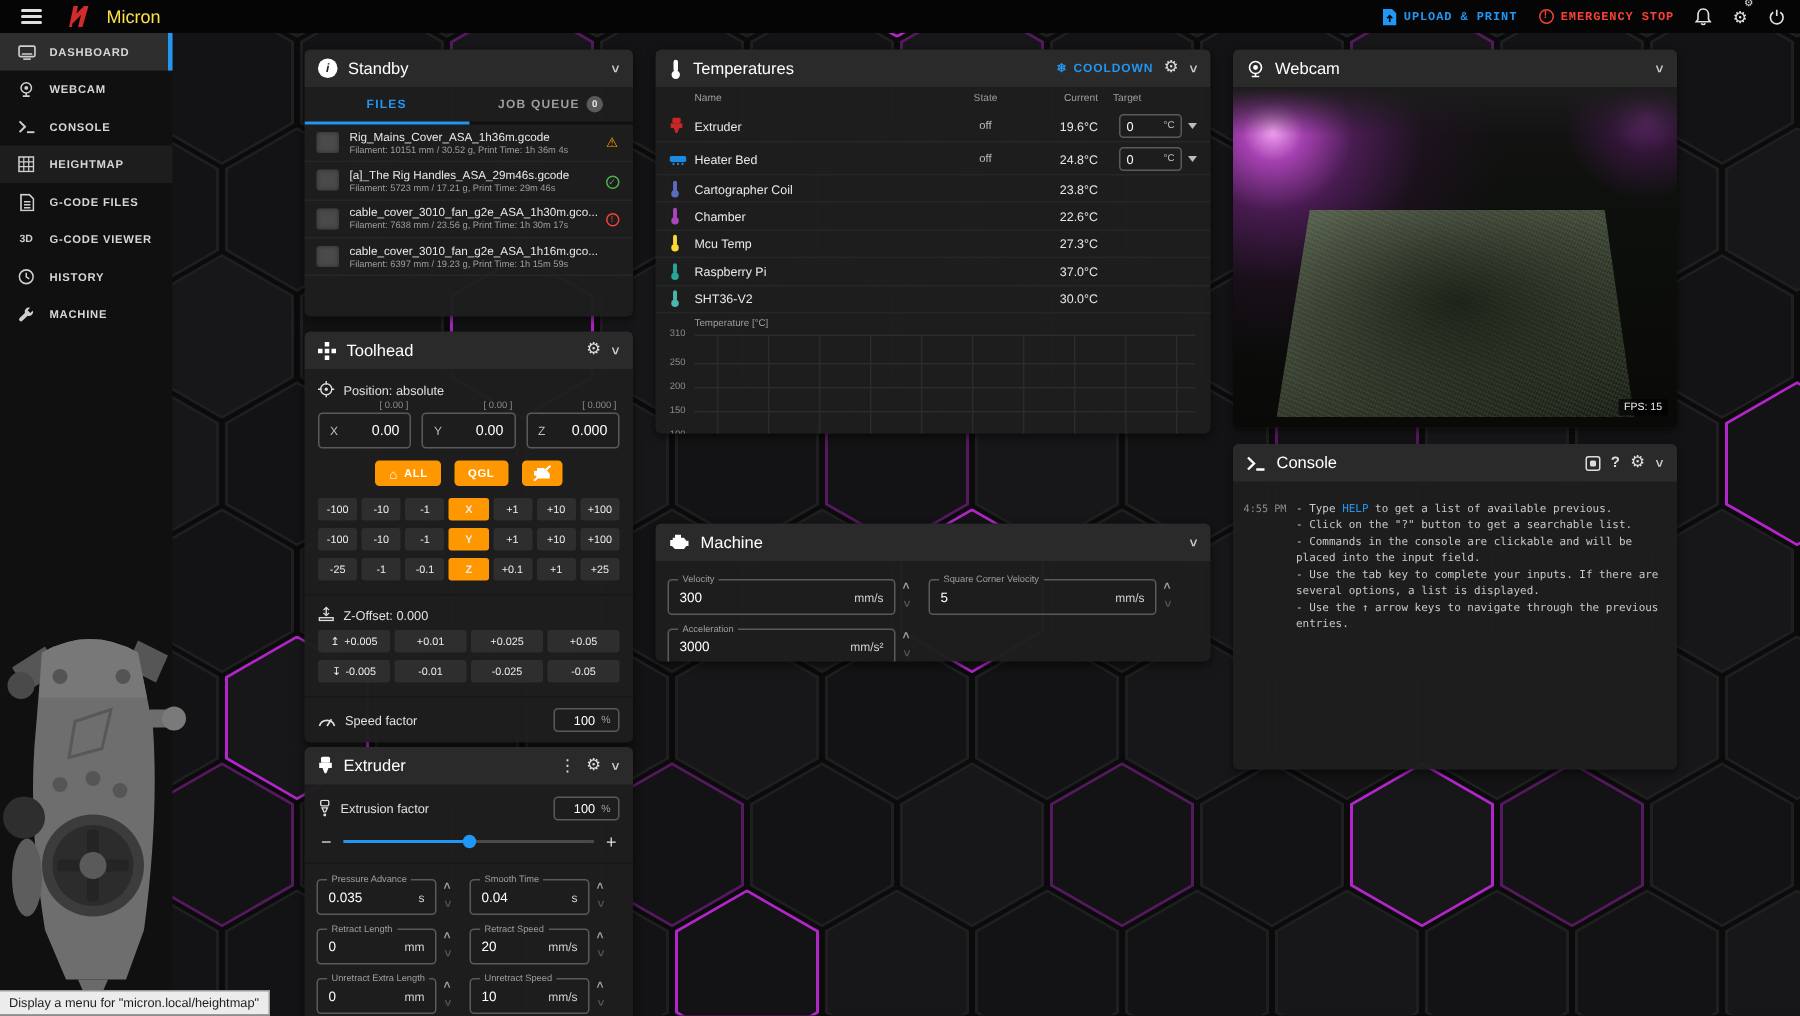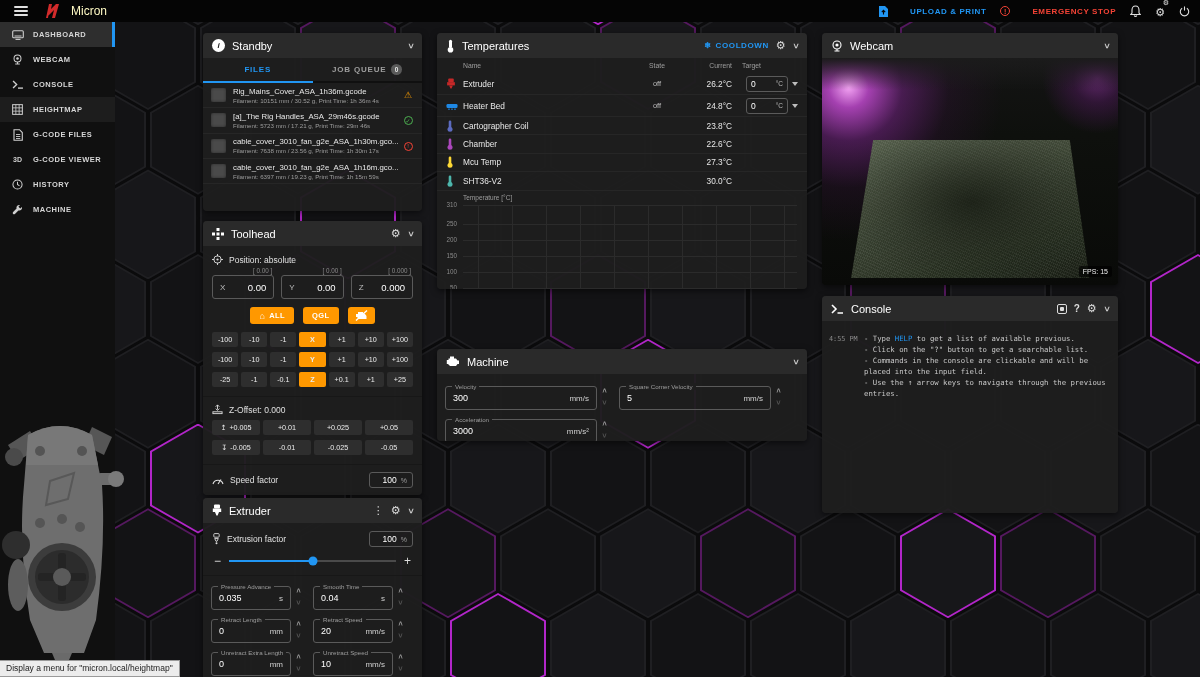--- a/index.html
+++ b/index.html
@@ -12,24 +12,24 @@
   .hex { position:absolute; clip-path:polygon(50% 0,100% 25%,100% 75%,50% 100%,0 75%,0 25%); }
   .hex .in { position:absolute; inset:2px; clip-path:polygon(50% 0,100% 25%,100% 75%,50% 100%,0 75%,0 25%); }
 
   
   #topbar { position:absolute; left:0; top:0; width:1200px; height:22px; background:#050505;
     z-index:30; display:flex; align-items:center; }
   #hamburger { width:14px; height:10px; margin-left:14px; display:flex; flex-direction:column;
     justify-content:space-between; cursor:pointer; }
   #hamburger span { display:block; height:2px; background:#e0e0e0; border-radius:1px; }
   #app-logo { margin-left:16px; }
-  #app-title { margin-left:10px; font-size:12px; color:#fef9c3; }
+  #app-title { margin-left:10px; font-size:12px; color:#fde047; }
   #topbar-right { margin-left:auto; display:flex; align-items:center; gap:14px; margin-right:10px; }
-  .tb-btn { display:flex; align-items:center; gap:22px; font-size:8px; font-weight:bold;
-    letter-spacing:.6px; cursor:pointer; }
+  .tb-btn { display:flex; align-items:center; gap:5px; font-size:8px; font-weight:bold;
+    letter-spacing:.6px; cursor:pointer;font-family:Liberation Mono, monospace; }
   .tb-upload { color:#2196f3; }
   .tb-estop { color:#f44336;justify-content:center; }
   .estop-circle { width:10px; height:10px; border:1.4px solid #f44336; border-radius:50%;
     display:flex; align-items:center; justify-content:center; font-size:7px; font-weight:bold; }
   .tb-icon { color:#e0e0e0; font-size:11px; cursor:pointer; line-height:1; }
 
   
   #sidebar { position:absolute; left:0; top:22px; width:115px; height:655px; background:#101010;
     z-index:20; }
   .side-item { height:25px; display:flex; align-items:center; cursor:pointer; position:relative;
@@ -1007,21 +1007,21 @@
       <div class="trow" style="height: 22px;">
         <span class="ticon">
           <svg width="10" height="12" viewBox="0 0 10 13">
             <rect x="2" y="0.5" width="6" height="4" rx="1" fill="#c62828"></rect>
             <rect x="0.8" y="4.5" width="8.4" height="3.5" fill="#c62828"></rect>
             <polygon points="3,8 7,8 5.6,11.5 4.4,11.5" fill="#c62828"></polygon>
           </svg>
         </span>
         <span class="tname">Extruder</span>
         <span class="tstate">off</span>
-        <span class="tcur">26.2°C</span>
+        <span class="tcur">19.6°C</span>
         <span class="ttarget">
           <span class="tinput">
             <input value="0" style="">
             <span class="u">°C</span>
           </span>
           <span class="caret"></span>
         </span>
       </div>
       <div class="trow" style="height: 22px;">
         <span class="ticon">
@@ -1068,20 +1068,32 @@
       <div class="trow" style="height: 18.4px;">
         <span class="ticon">
           <svg class="thermo" width="8" height="12" viewBox="0 0 8 12">
             <rect x="2.7" y="0.5" width="2.6" height="7" rx="1.3" fill="#fdd835"></rect>
             <circle cx="4" cy="9.2" r="2.5" fill="#fdd835"></circle>
           </svg>
         </span>
         <span class="tname">Mcu Temp</span>
         <span class="tstate"></span>
         <span class="tcur">27.3°C</span>
+        <span class="ttarget"></span>
+      </div>
+      <div class="trow" style="height: 18.4px;">
+        <span class="ticon">
+          <svg class="thermo" width="8" height="12" viewBox="0 0 8 12">
+            <rect x="2.7" y="0.5" width="2.6" height="7" rx="1.3" fill="#26a69a"></rect>
+            <circle cx="4" cy="9.2" r="2.5" fill="#26a69a"></circle>
+          </svg>
+        </span>
+        <span class="tname">Raspberry Pi</span>
+        <span class="tstate"></span>
+        <span class="tcur">37.0°C</span>
         <span class="ttarget"></span>
       </div>
       <div class="trow" style="height: 18.4px;">
         <span class="ticon">
           <svg class="thermo" width="8" height="12" viewBox="0 0 8 12">
             <rect x="2.7" y="0.5" width="2.6" height="7" rx="1.3" fill="#4db6ac"></rect>
             <circle cx="4" cy="9.2" r="2.5" fill="#4db6ac"></circle>
           </svg>
         </span>
         <span class="tname">SHT36-V2</span>
@@ -1214,16 +1226,17 @@
     <span class="chev">&gt;</span>
   </div>
   <div id="console-log">
     <span id="console-time">4:55 PM</span>
     <div class="clog">
       <span>- Type </span><span class="help">HELP</span><span> to get a list of available previous.</span>
     </div>
     <div id="console-lines">
         <div class="clog">- Click on the "?" button to get a searchable list.</div>
         <div class="clog">- Commands in the console are clickable and will be placed into the input field.</div>
+        <div class="clog">- Use the tab key to complete your inputs. If there are several options, a list is displayed.</div>
         <div class="clog">- Use the ↑ arrow keys to navigate through the previous entries.</div>
       </div>
   </div>
 </section>
 
 </body></html>

